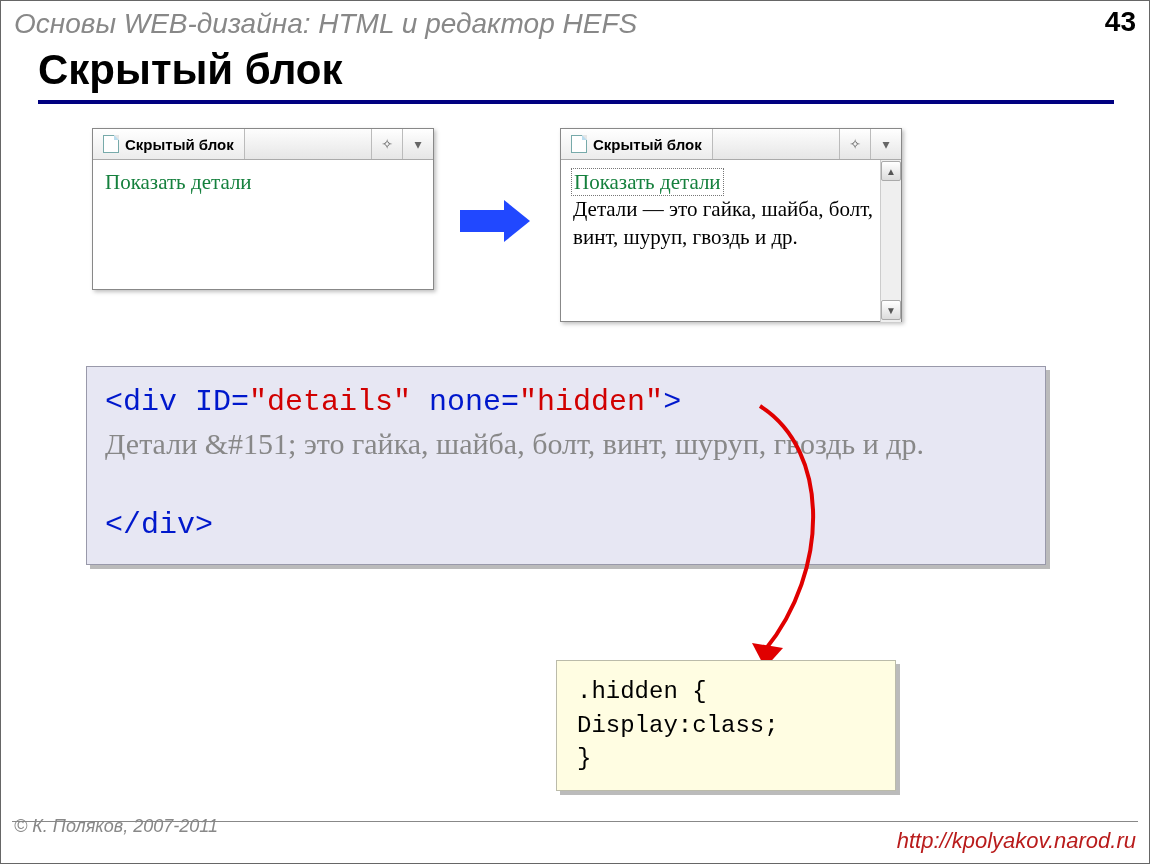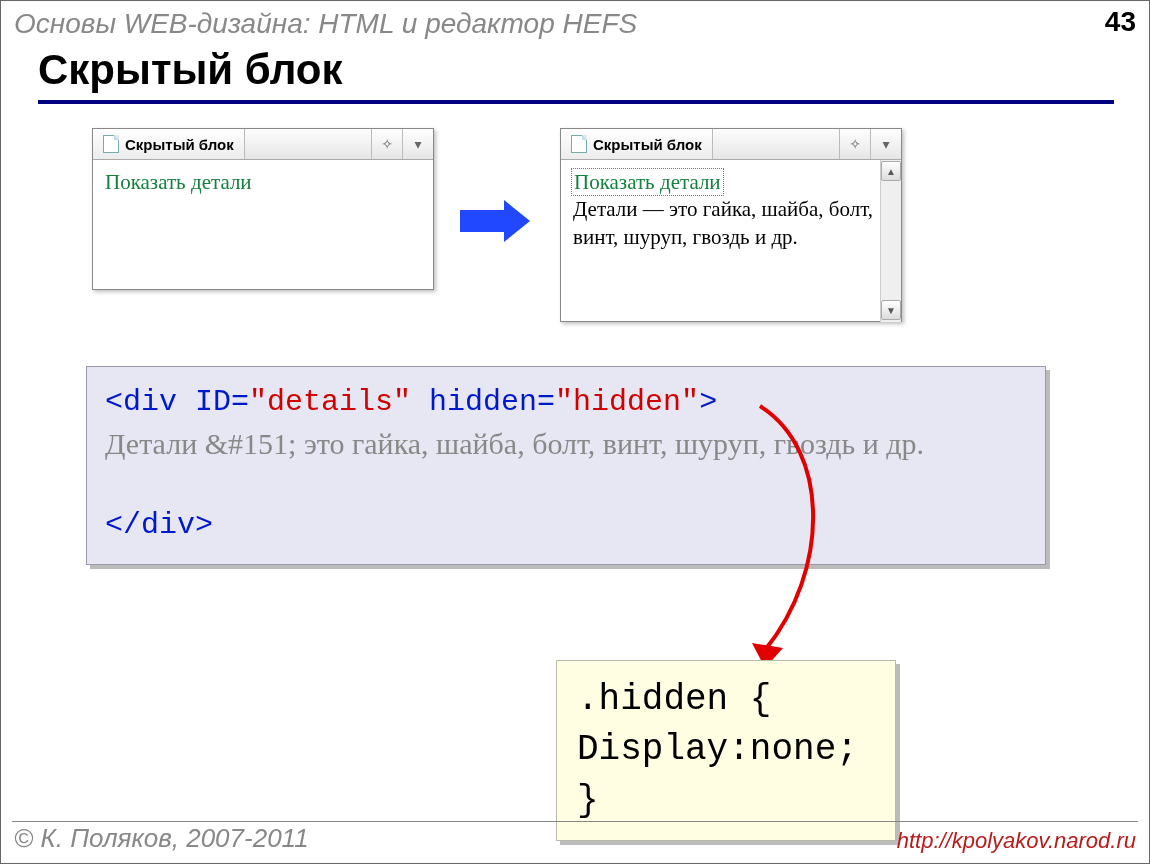--- a/index.html
+++ b/index.html
@@ -168,37 +168,37 @@
 
   
   .cssbox{
     position:absolute;
     left: 556px; top: 660px;
     width: 340px;
     background:#fffde2;
     border:1px solid #bba;
     box-shadow: 4px 4px 0 #bbb;
     font-family:"Courier New",monospace;
-    font-size:36px;
+    font-size:24px;
     line-height:1.4;
     padding:14px 20px;
     box-sizing:border-box;
   }
 
   
   .red-arrow{
     position:absolute;
     left: 700px; top: 400px;
     width: 160px; height: 270px;
     pointer-events:none;
   }
 
   .footer-left{
-    position:absolute; bottom:10px; left:14px;
-    color:#888; font-style:italic; font-size:26px;
+    position:absolute; bottom:27px; left:14px;
+    color:#888; font-style:italic; font-size:18px;
   }
   .footer-right{
     position:absolute; bottom:10px; right:14px;
     color:#b91c1c; font-style:italic; font-size:22px;
   }
   .footer-line{
     position:absolute; bottom:42px; left:12px; right:12px;
     height:1px; background:#888;
   }
 </style>
@@ -247,32 +247,32 @@
     <div class="details-text">Детали — это гайка, шайба, болт, винт, шуруп, гвоздь и др.</div>
     <div class="scrollbar">
       <div class="scroll-arrow">▲</div>
       <div class="scroll-arrow bot">▼</div>
     </div>
   </div>
 </div>
 
 <div class="codebox">
   <div>
-    <span class="c-blue">&lt;div </span><span class="c-blue">ID=</span><span class="c-red">"details"</span><span class="c-blue"> hidden=</span><span class="c-red">"hidden"</span><span class="c-blue">&gt;</span>
+    <span class="c-blue">&lt;div </span><span class="c-blue">ID=</span><span class="c-red">"details"</span><span class="c-blue"> none=</span><span class="c-red">"hidden"</span><span class="c-blue">&gt;</span>
   </div>
   <div class="c-gray">Детали &amp;#151; это гайка, шайба, болт, винт, шуруп, гвоздь и др.</div>
   <div class="c-blue">&lt;/div&gt;</div>
 </div>
 
 <svg class="red-arrow" viewBox="0 0 160 270">
   <path d="M60 6 C 130 50, 130 170, 65 250" stroke="#e00000" stroke-width="4" fill="none"></path>
   <polygon points="65,268 52,243 83,248" fill="#e00000"></polygon>
 </svg>
 
 <div class="cssbox">
   <div>.hidden {</div>
-  <div> Display:none;</div>
+  <div> Display:class;</div>
   <div>}</div>
 </div>
 
 <div class="footer-line"></div>
 <div class="footer-left">© К. Поляков, 2007-2011</div>
 <div class="footer-right">http://kpolyakov.narod.ru</div>
 
 </body></html>

